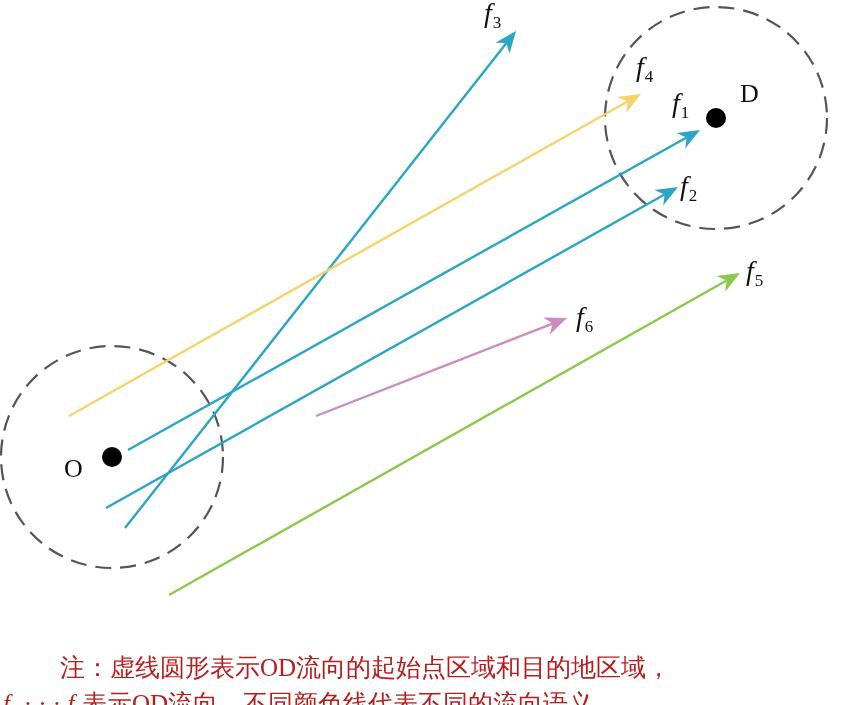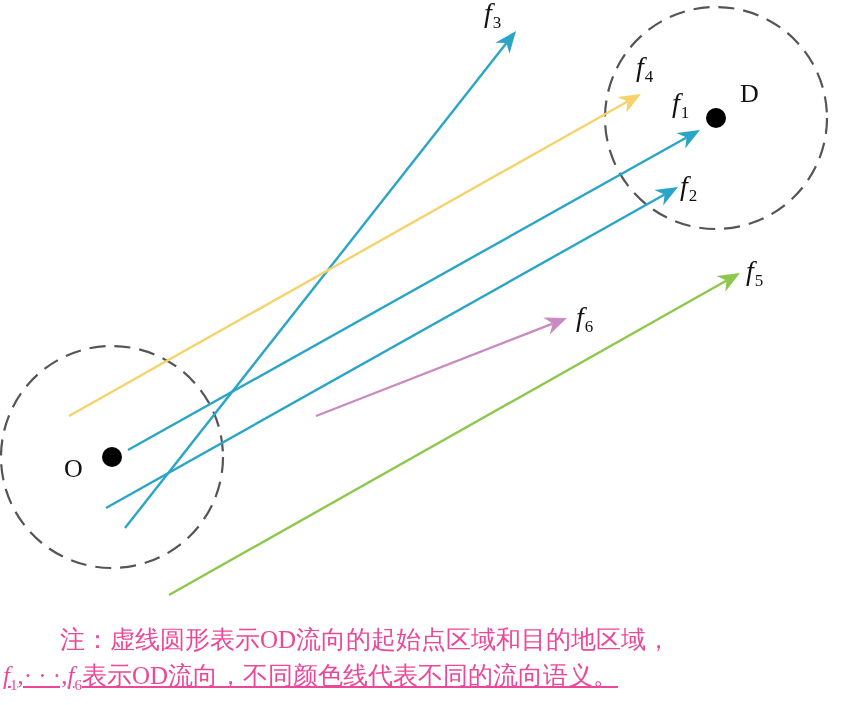--- a/index.html
+++ b/index.html
@@ -1,19 +1,19 @@
 <!DOCTYPE html>
 <html><head>
   <meta charset="utf-8">
   <style>
     html, body { margin: 0; padding: 0; background: #ffffff; }
     body { width: 861px; height: 705px; position: relative; overflow: hidden; font-family: "DejaVu Serif", serif; }
     #diagram { position: absolute; left: 0; top: 0; }
     .label { font-family: "Liberation Serif", serif; fill: #111; }
-    .caption { position: absolute; left: 0; width: 861px; font-family: "Liberation Serif", "DejaVu Serif", serif; font-size: 25px; color: #ec4899; line-height: 36px; }
+    .caption { position: absolute; left: 0; width: 861px; font-family: "Liberation Serif", "DejaVu Serif", serif; font-size: 25px; color: #b91c1c; line-height: 36px; margin-top: 28px; }
     .cap1 { top: 622px; left: 60px; width: 800px; }
     .cap2 { top: 658px; left: 3px; width: 850px; text-decoration: underline; }
     .cap2 i { font-style: italic; }
     .cap2 sub { font-size: 15px; vertical-align: -6px; }
   </style>
 </head>
 <body>
 
 <svg id="diagram" width="861" height="610" viewBox="0 0 861 610">
   <defs>

